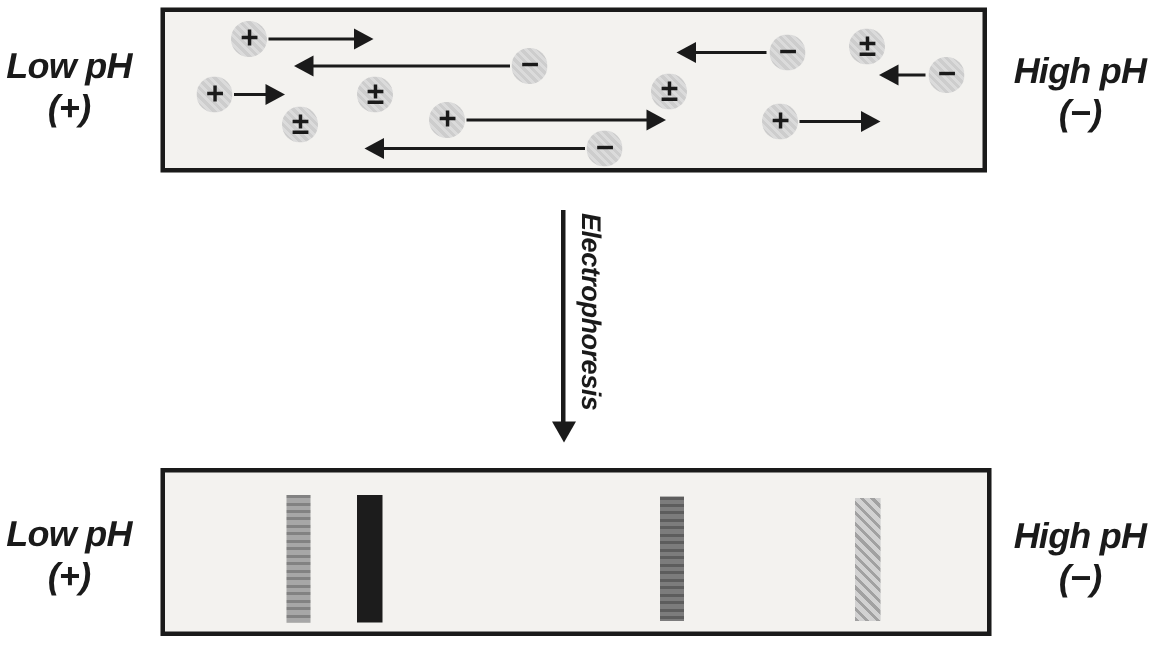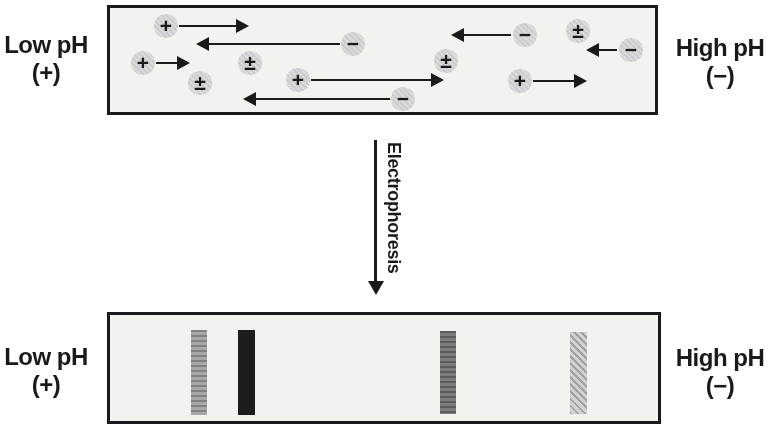--- a/index.html
+++ b/index.html
@@ -1,19 +1,20 @@
 <!DOCTYPE html>
 <html><head>
 <meta charset="utf-8">
 <style>
   html,body{margin:0;padding:0;background:#fff;}
   .figure{
     position:relative;width:768px;height:430px;background:var(--page,#ffffff);
     font-family:"Liberation Sans",sans-serif;color:var(--ink,#1a1a1a);
     overflow:hidden;
+    font-style:italic;
   }
   
   .label{position:absolute;text-align:center;font-weight:bold;font-size:24px;line-height:28px;letter-spacing:-0.5px;}
   .label-tl{left:0;top:31px;width:92px;}
   .label-tr{left:672px;top:34px;width:96px;}
   .label-bl{left:0;top:343px;width:92px;}
   .label-br{left:672px;top:344px;width:96px;}
   
   .strip{position:absolute;background:var(--strip,#f3f2ef);border:3px solid var(--ink,#1a1a1a);box-sizing:border-box;}
   .strip-top{left:107px;top:5px;width:551px;height:110px;}

